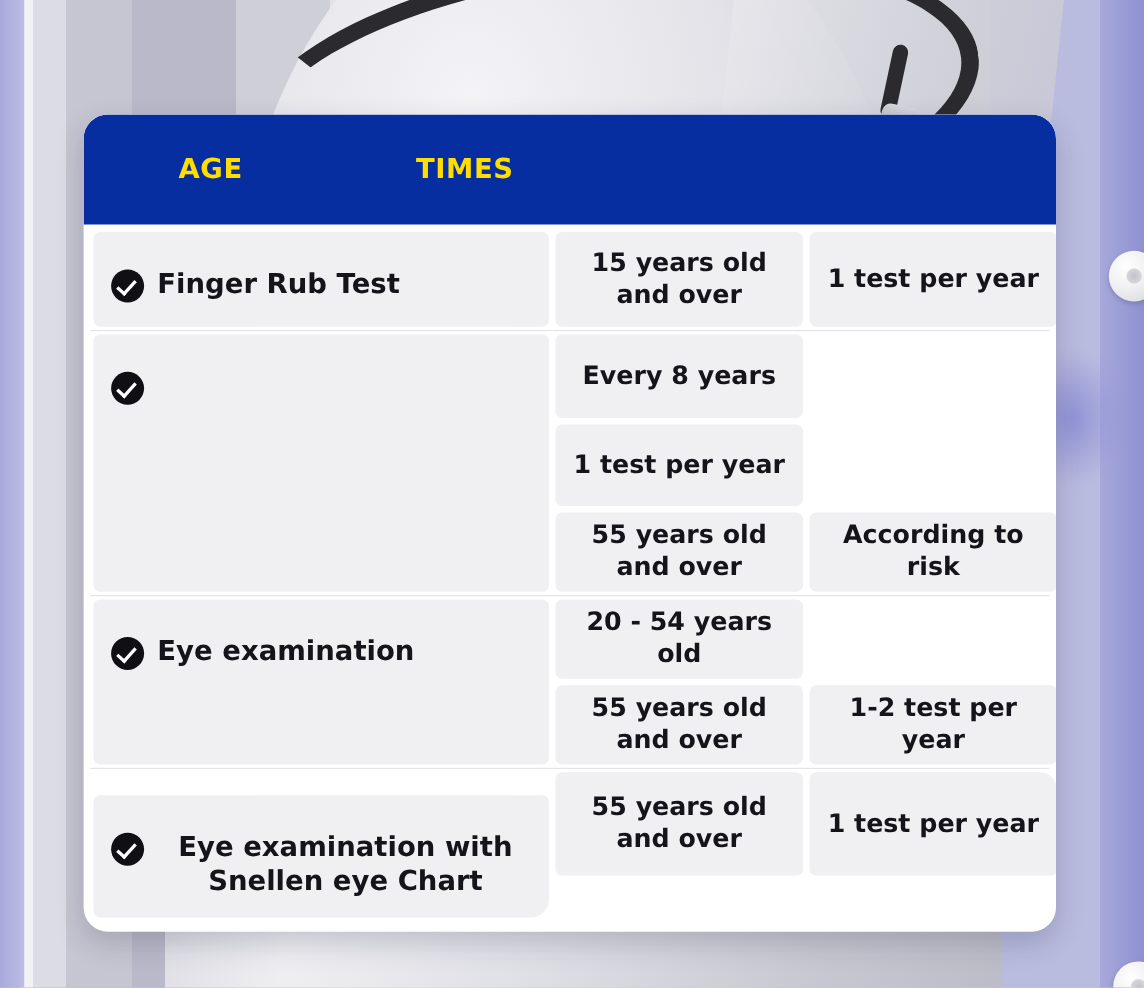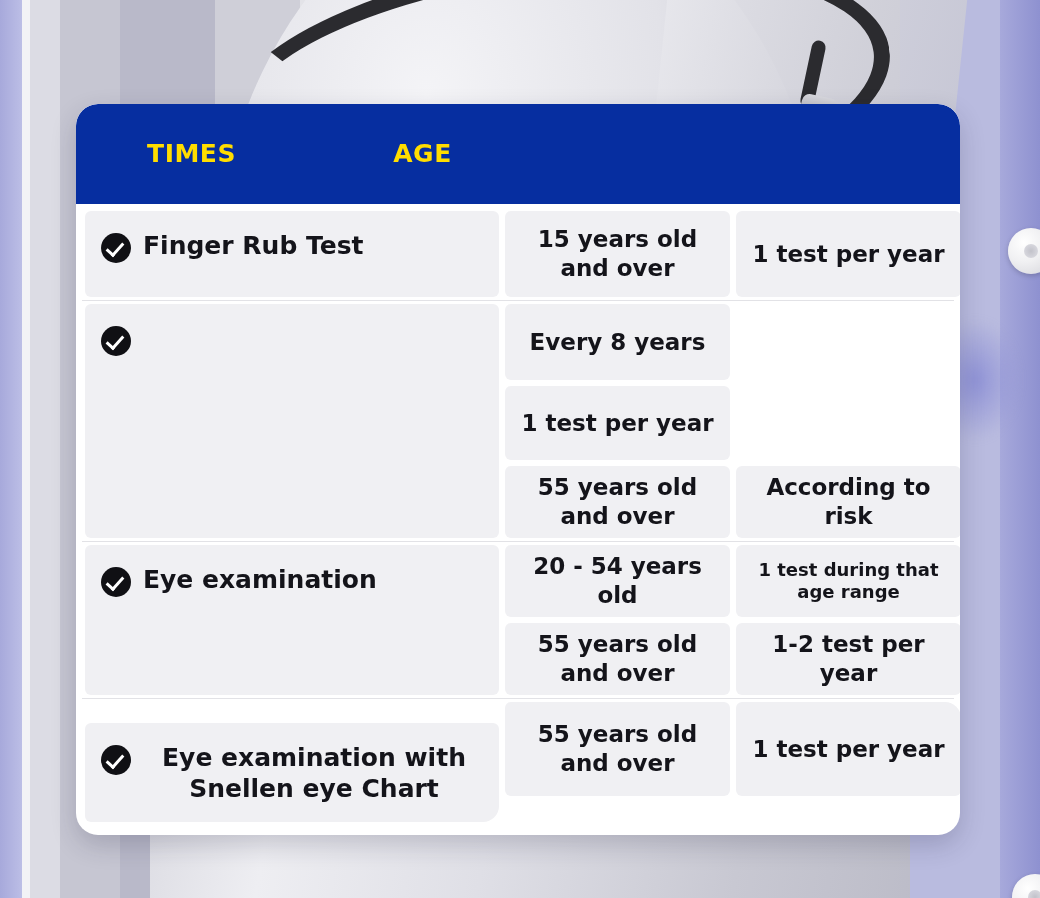--- a/index.html
+++ b/index.html
@@ -180,21 +180,21 @@
     border-bottom: 1px solid #e2e2e6;
   }
   .group:last-child { border-bottom: none; }
 
   .cell-exam {
     width: 414px;
     flex: none;
     display: flex;
     align-items: flex-start;
     gap: 12px;
-    padding: 18px 14px 18px 16px;
+    padding: 30px 14px 18px 16px;
     box-sizing: border-box;
     background: #f0f0f3;
     border-radius: 6px;
     margin: 3px;
   }
   .group:first-child .cell-exam { border-radius: 6px; }
   .group:last-child .cell-exam { border-radius: 6px 6px 16px 6px; margin-top: 24px; }
 
   .check {
     flex: none;
@@ -276,22 +276,22 @@
   <div class="bg-blur-violet"></div>
   <div class="bg-button" style="left:1008px; top:228px;"></div>
   <div class="bg-button" style="left:1012px; top:874px;"></div>
   <div class="scope-tube"></div>
   <div class="scope-stem"></div>
   <div class="scope-head"></div>
 
   <div class="card">
 
     <div class="thead">
+      <div class="th th-age">AGE</div>
       <div class="th th-times">TIMES</div>
-      <div class="th th-age">AGE</div>
     </div>
 
     <div class="tbody">
 
       <div class="group">
         <div class="cell-exam">
           <span class="check"></span>
           <span class="exam-label">Finger Rub Test</span>
         </div>
         <div class="rows">
@@ -321,21 +321,20 @@
       </div>
 
       <div class="group">
         <div class="cell-exam">
           <span class="check"></span>
           <span class="exam-label">Eye examination</span>
         </div>
         <div class="rows">
           <div class="row r-h5">
             <div class="cell-age">20 - 54 years old</div>
-            <div class="cell-times small">1 test during that age range</div>
           </div>
           <div class="row r-h6">
             <div class="cell-age">55 years old and over</div>
             <div class="cell-times">1-2 test per year</div>
           </div>
         </div>
       </div>
 
       <div class="group">
         <div class="cell-exam">

